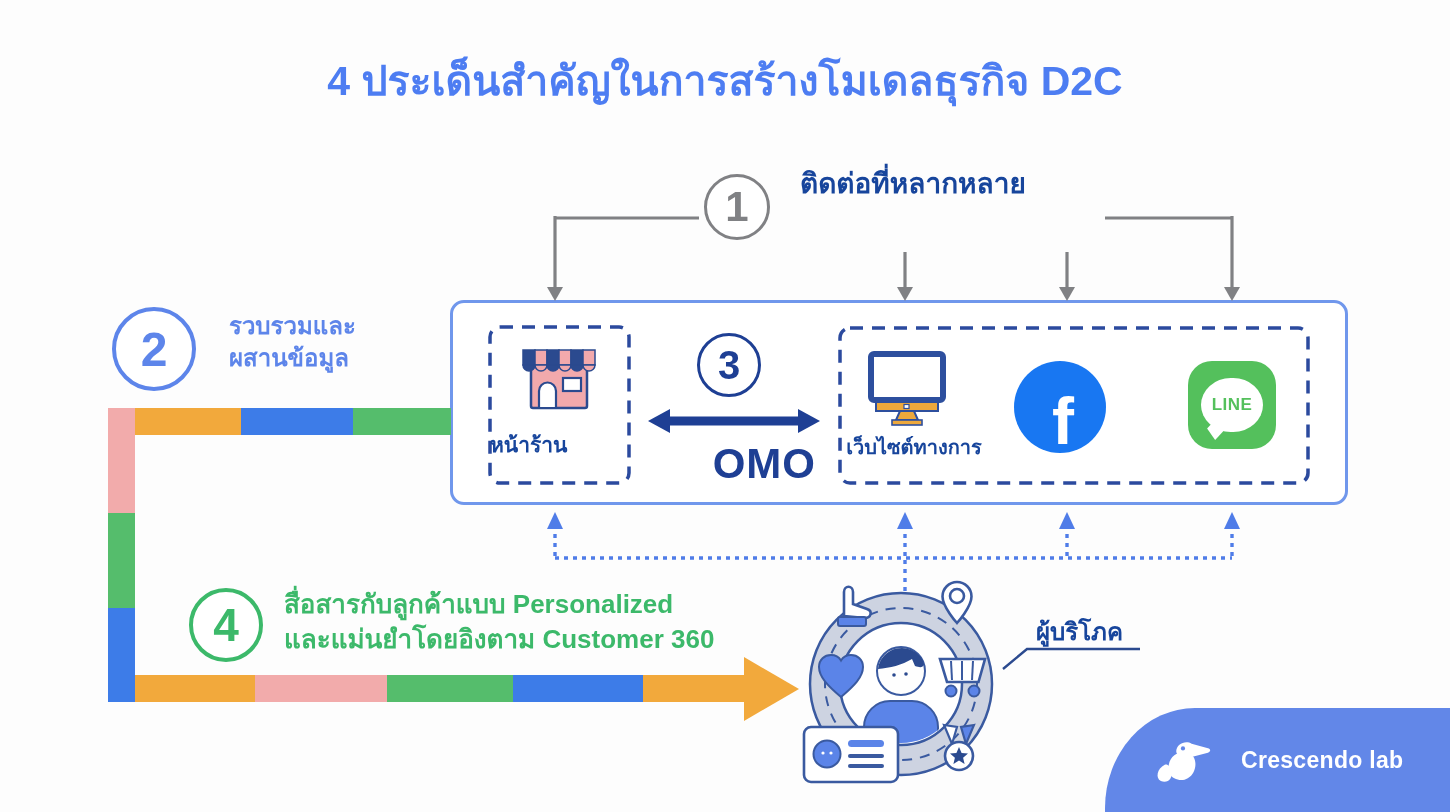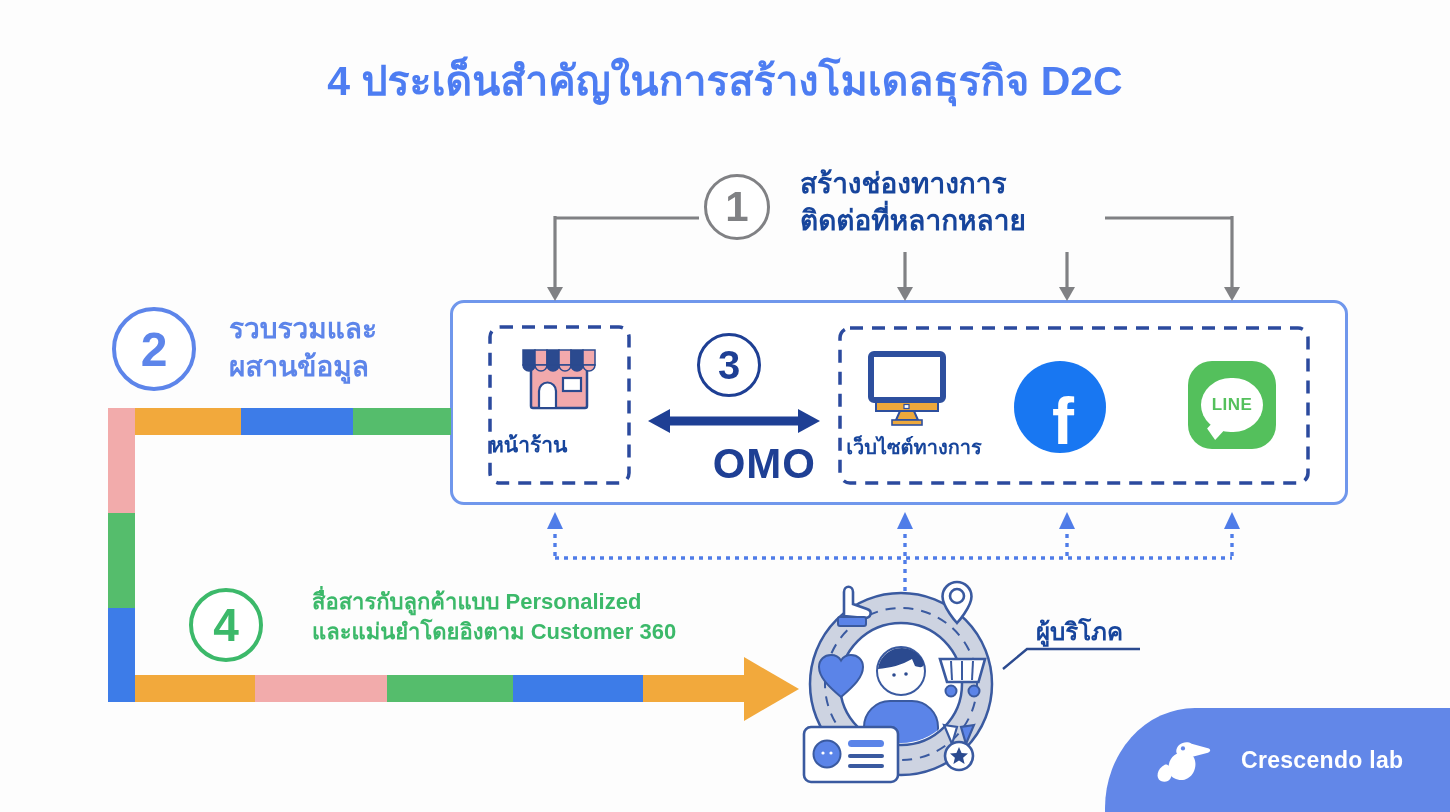--- a/index.html
+++ b/index.html
@@ -12,22 +12,22 @@
   
   .badge{border-radius:50%;background:#fff;display:flex;align-items:center;justify-content:center;
          font-weight:800;z-index:3;box-sizing:border-box;}
   .badge.b1{left:704px;top:174px;width:66px;height:66px;border:3.5px solid #808184;color:#808184;font-size:42px;}
   .badge.b2{left:112px;top:307px;width:84px;height:84px;border:4px solid #5d85ea;color:#5d85ea;font-size:48px;}
   .badge.b3{left:697px;top:333px;width:64px;height:64px;border:3.5px solid #1e3f94;color:#1e3f94;font-size:40px;}
   .badge.b4{left:189px;top:588px;width:74px;height:74px;border:4px solid #3cb96a;color:#3cb96a;font-size:46px;}
   
   .steptext{z-index:3;font-weight:800;white-space:nowrap;}
   .t1{left:800px;top:166px;font-size:28px;line-height:1.32;color:#17459c;}
-  .t2{left:229px;top:310px;font-size:28px;line-height:1.35;color:#5d85ea;}
-  .t4{left:284px;top:587px;font-size:22px;line-height:1.35;color:#3cb96a;margin-left:28px;}
+  .t2{left:229px;top:310px;font-size:24px;line-height:1.35;color:#5d85ea;}
+  .t4{left:284px;top:587px;font-size:26px;line-height:1.35;color:#3cb96a;}
   
   .channel-box{left:450px;top:300px;width:898px;height:205px;background:#fff;
                border:3px solid #7097ec;border-radius:14px;box-sizing:border-box;z-index:1;}
   .omo{left:656px;top:440px;width:160px;text-align:right;font-size:42px;font-weight:800;
        color:#1e3f94;letter-spacing:1px;z-index:3;}
   .store-label{left:490px;top:428px;width:139px;text-align:left;font-size:21px;font-weight:800;color:#17459c;z-index:3;}
   .website-label{left:836px;top:431px;width:156px;text-align:center;font-size:20px;font-weight:800;color:#17459c;z-index:3;font-family:Liberation Serif, serif;}
   
   .fb{left:1014px;top:361px;width:92px;height:92px;border-radius:50%;background:#1877f2;z-index:3;
       display:flex;align-items:flex-end;justify-content:center;overflow:hidden;}
@@ -113,21 +113,20 @@
 
     <path d="M1003,669 L1027,649 L1140,649" stroke="#2b4a8f" stroke-width="2.4" fill="none"></path>
   </svg>
 
   <div class="abs badge b1">1</div>
   <div class="abs badge b2">2</div>
   <div class="abs badge b3">3</div>
   <div class="abs badge b4">4</div>
 
   <div class="abs steptext t1">
-    <div>สร้างช่องทางการ</div>
     <div>ติดต่อที่หลากหลาย</div>
   </div>
   <div class="abs steptext t2">
     <div>รวบรวมและ</div>
     <div>ผสานข้อมูล</div>
   </div>
   <div class="abs steptext t4">
     <div>สื่อสารกับลูกค้าแบบ Personalized</div>
     <div>และแม่นยำโดยอิงตาม Customer 360</div>
   </div>

